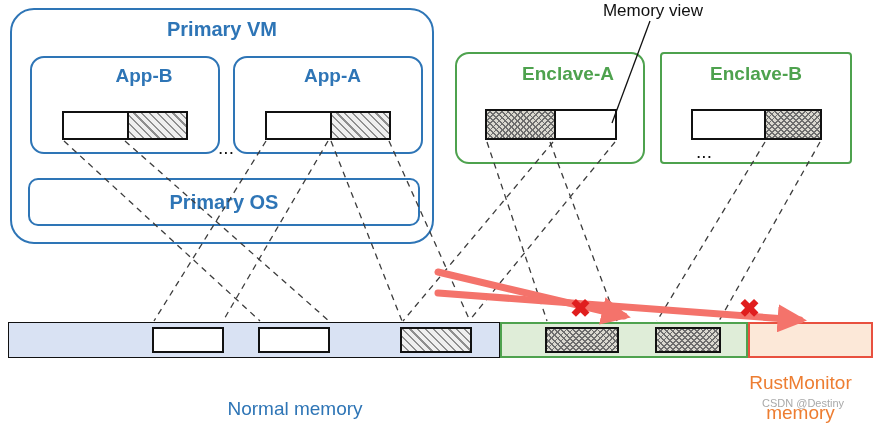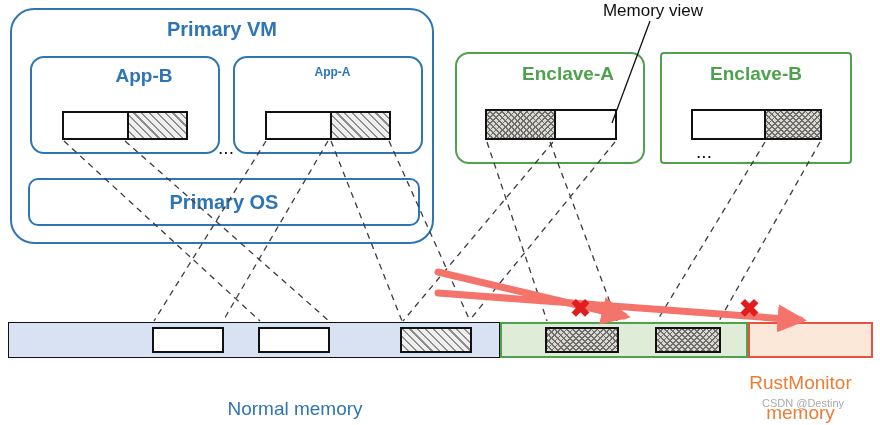--- a/index.html
+++ b/index.html
@@ -31,21 +31,21 @@
 <div id="canvas">
 
   <div class="abs box-blue" style="left:10px;top:8px;width:424px;height:236px;border-radius:24px;">
     <div class="title blue" style="font-size:20px;padding-top:8px;">Primary VM</div>
   </div>
 
   <div class="abs box-blue" style="left:30px;top:56px;width:190px;height:98px;border-radius:14px;">
     <div class="title blue" style="font-size:19px;padding-top:7px;margin-left:38px;">App-B</div>
   </div>
   <div class="abs box-blue" style="left:233px;top:56px;width:190px;height:98px;border-radius:14px;">
-    <div class="title blue" style="font-size:12px;padding-top:7px;padding-left:9px;">App-A</div>
+    <div class="title blue" style="font-size:19px;padding-top:7px;padding-left:9px;">App-A</div>
   </div>
 
   <div class="abs membar" style="left:62px;top:111px;width:126px;height:29px;">
     <div class="seg" style="width:52%;background:#fff;"></div>
     <div class="seg hatch-diag" style="width:48%;"></div>
   </div>
   <div class="abs membar" style="left:265px;top:111px;width:126px;height:29px;">
     <div class="seg" style="width:52%;background:#fff;"></div>
     <div class="seg hatch-diag" style="width:48%;"></div>
   </div>

